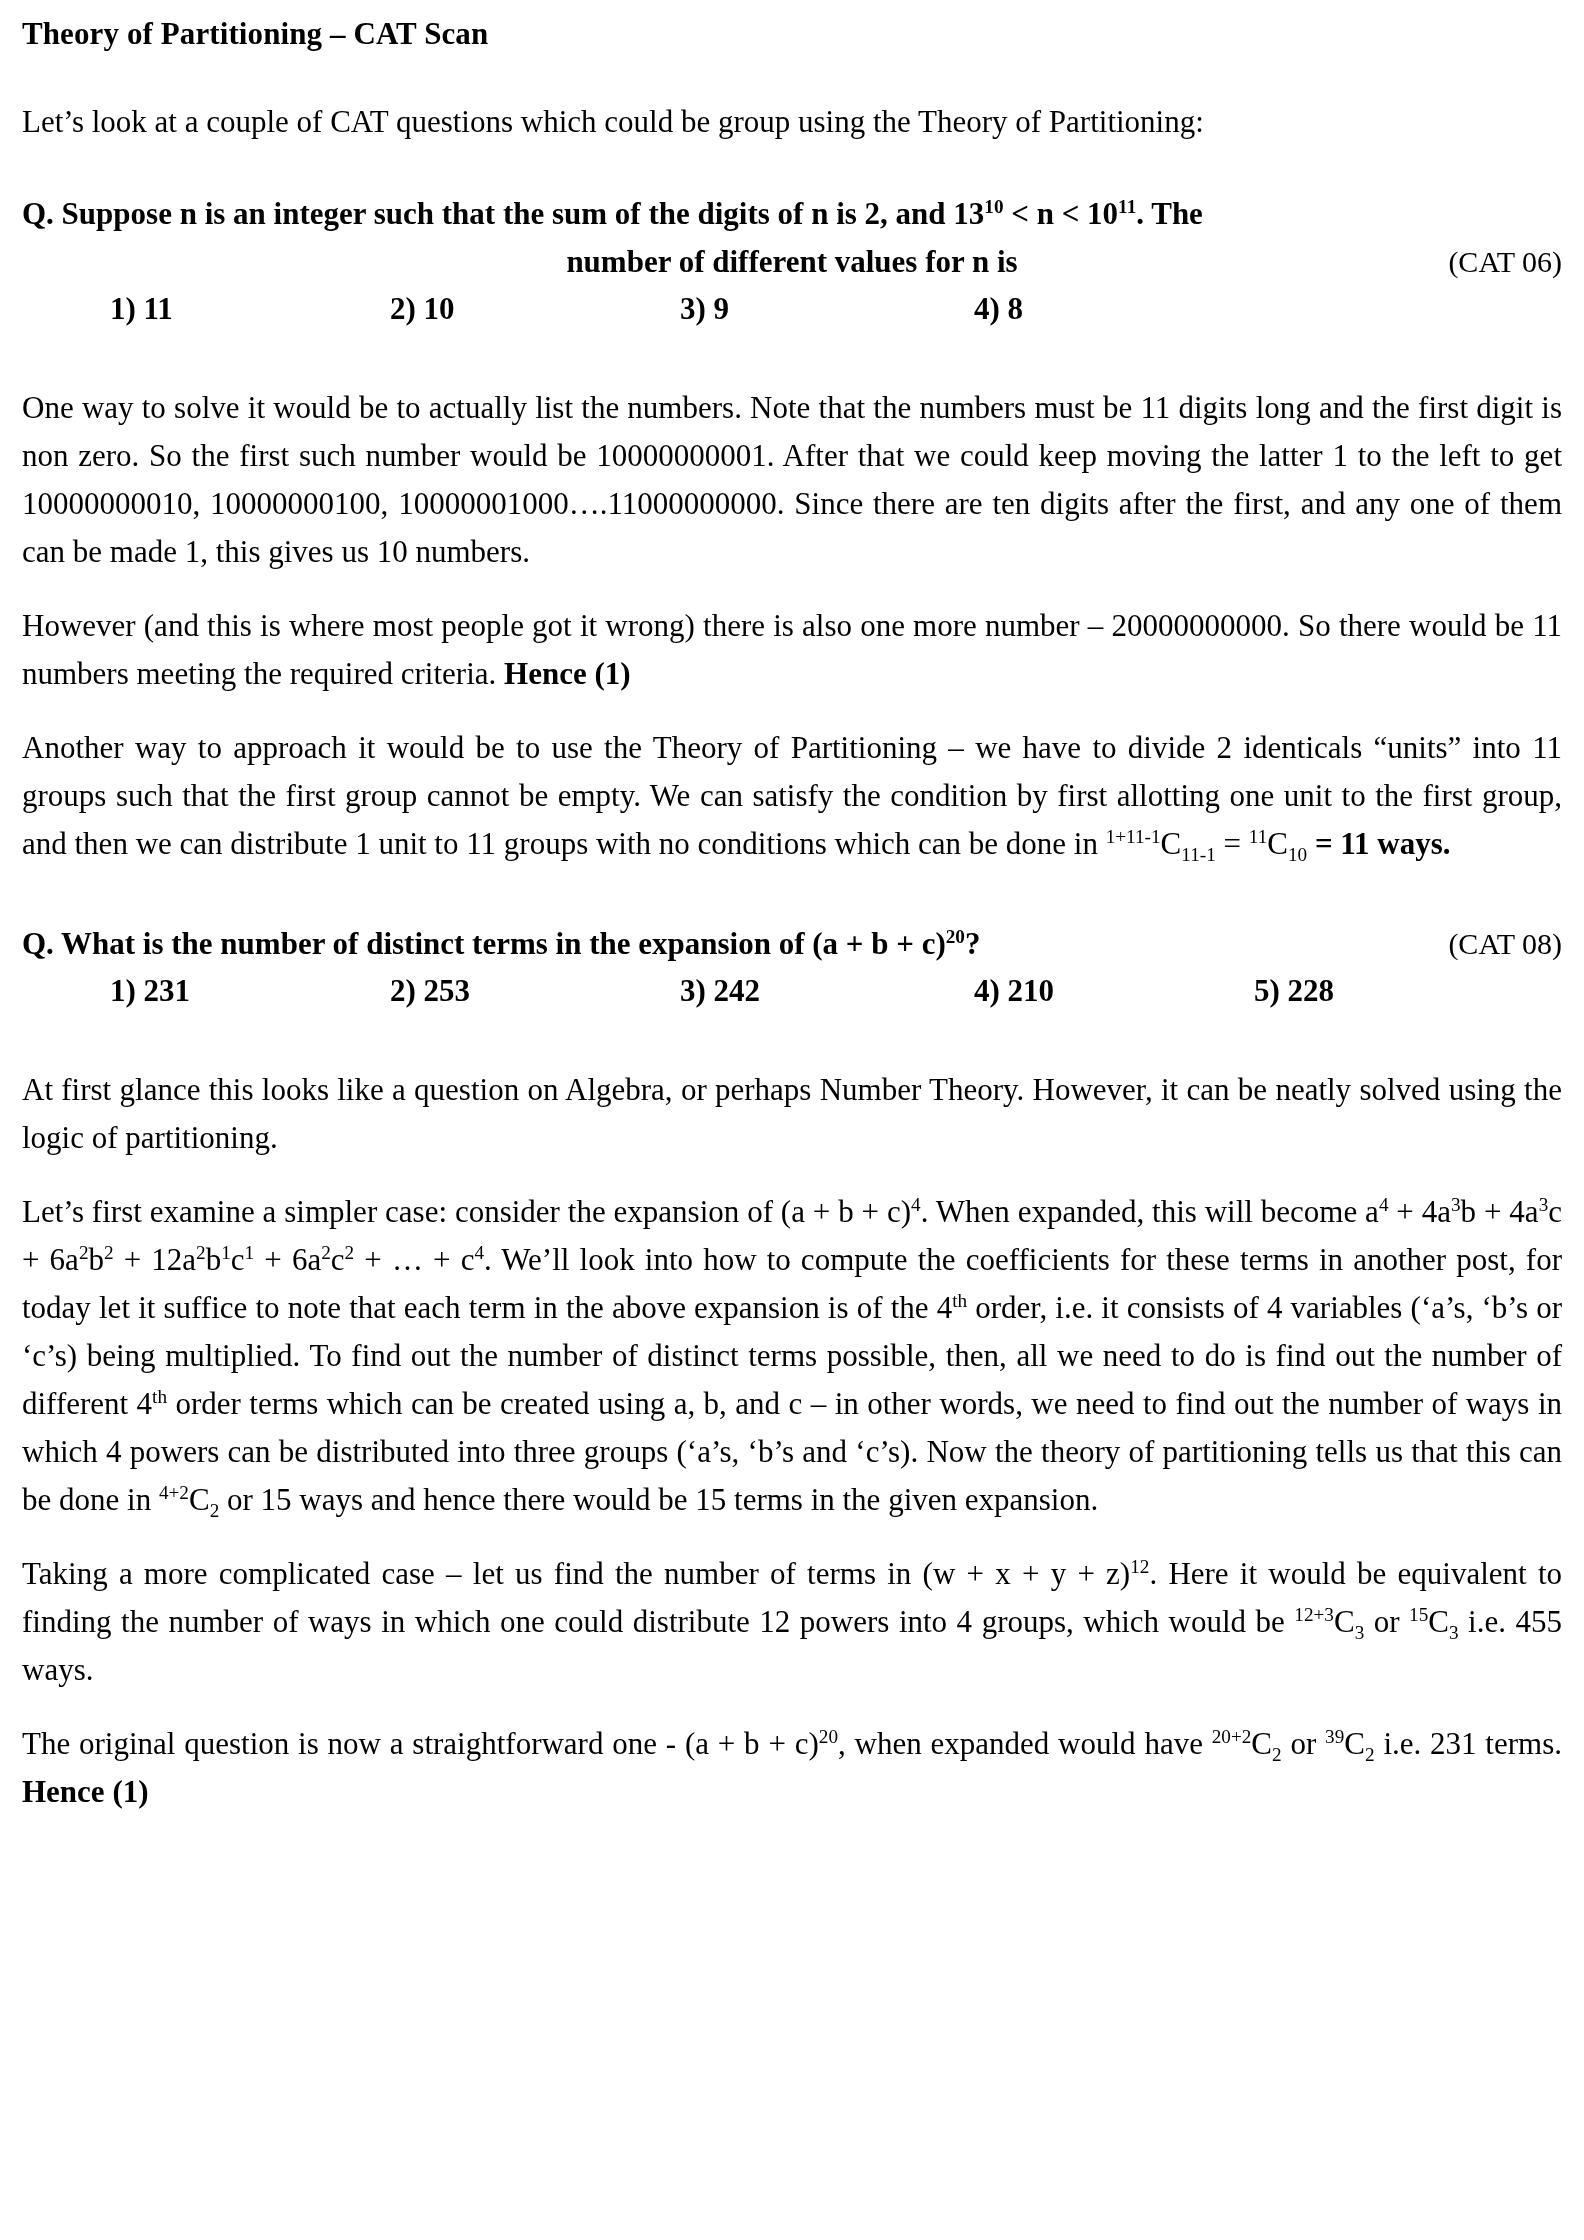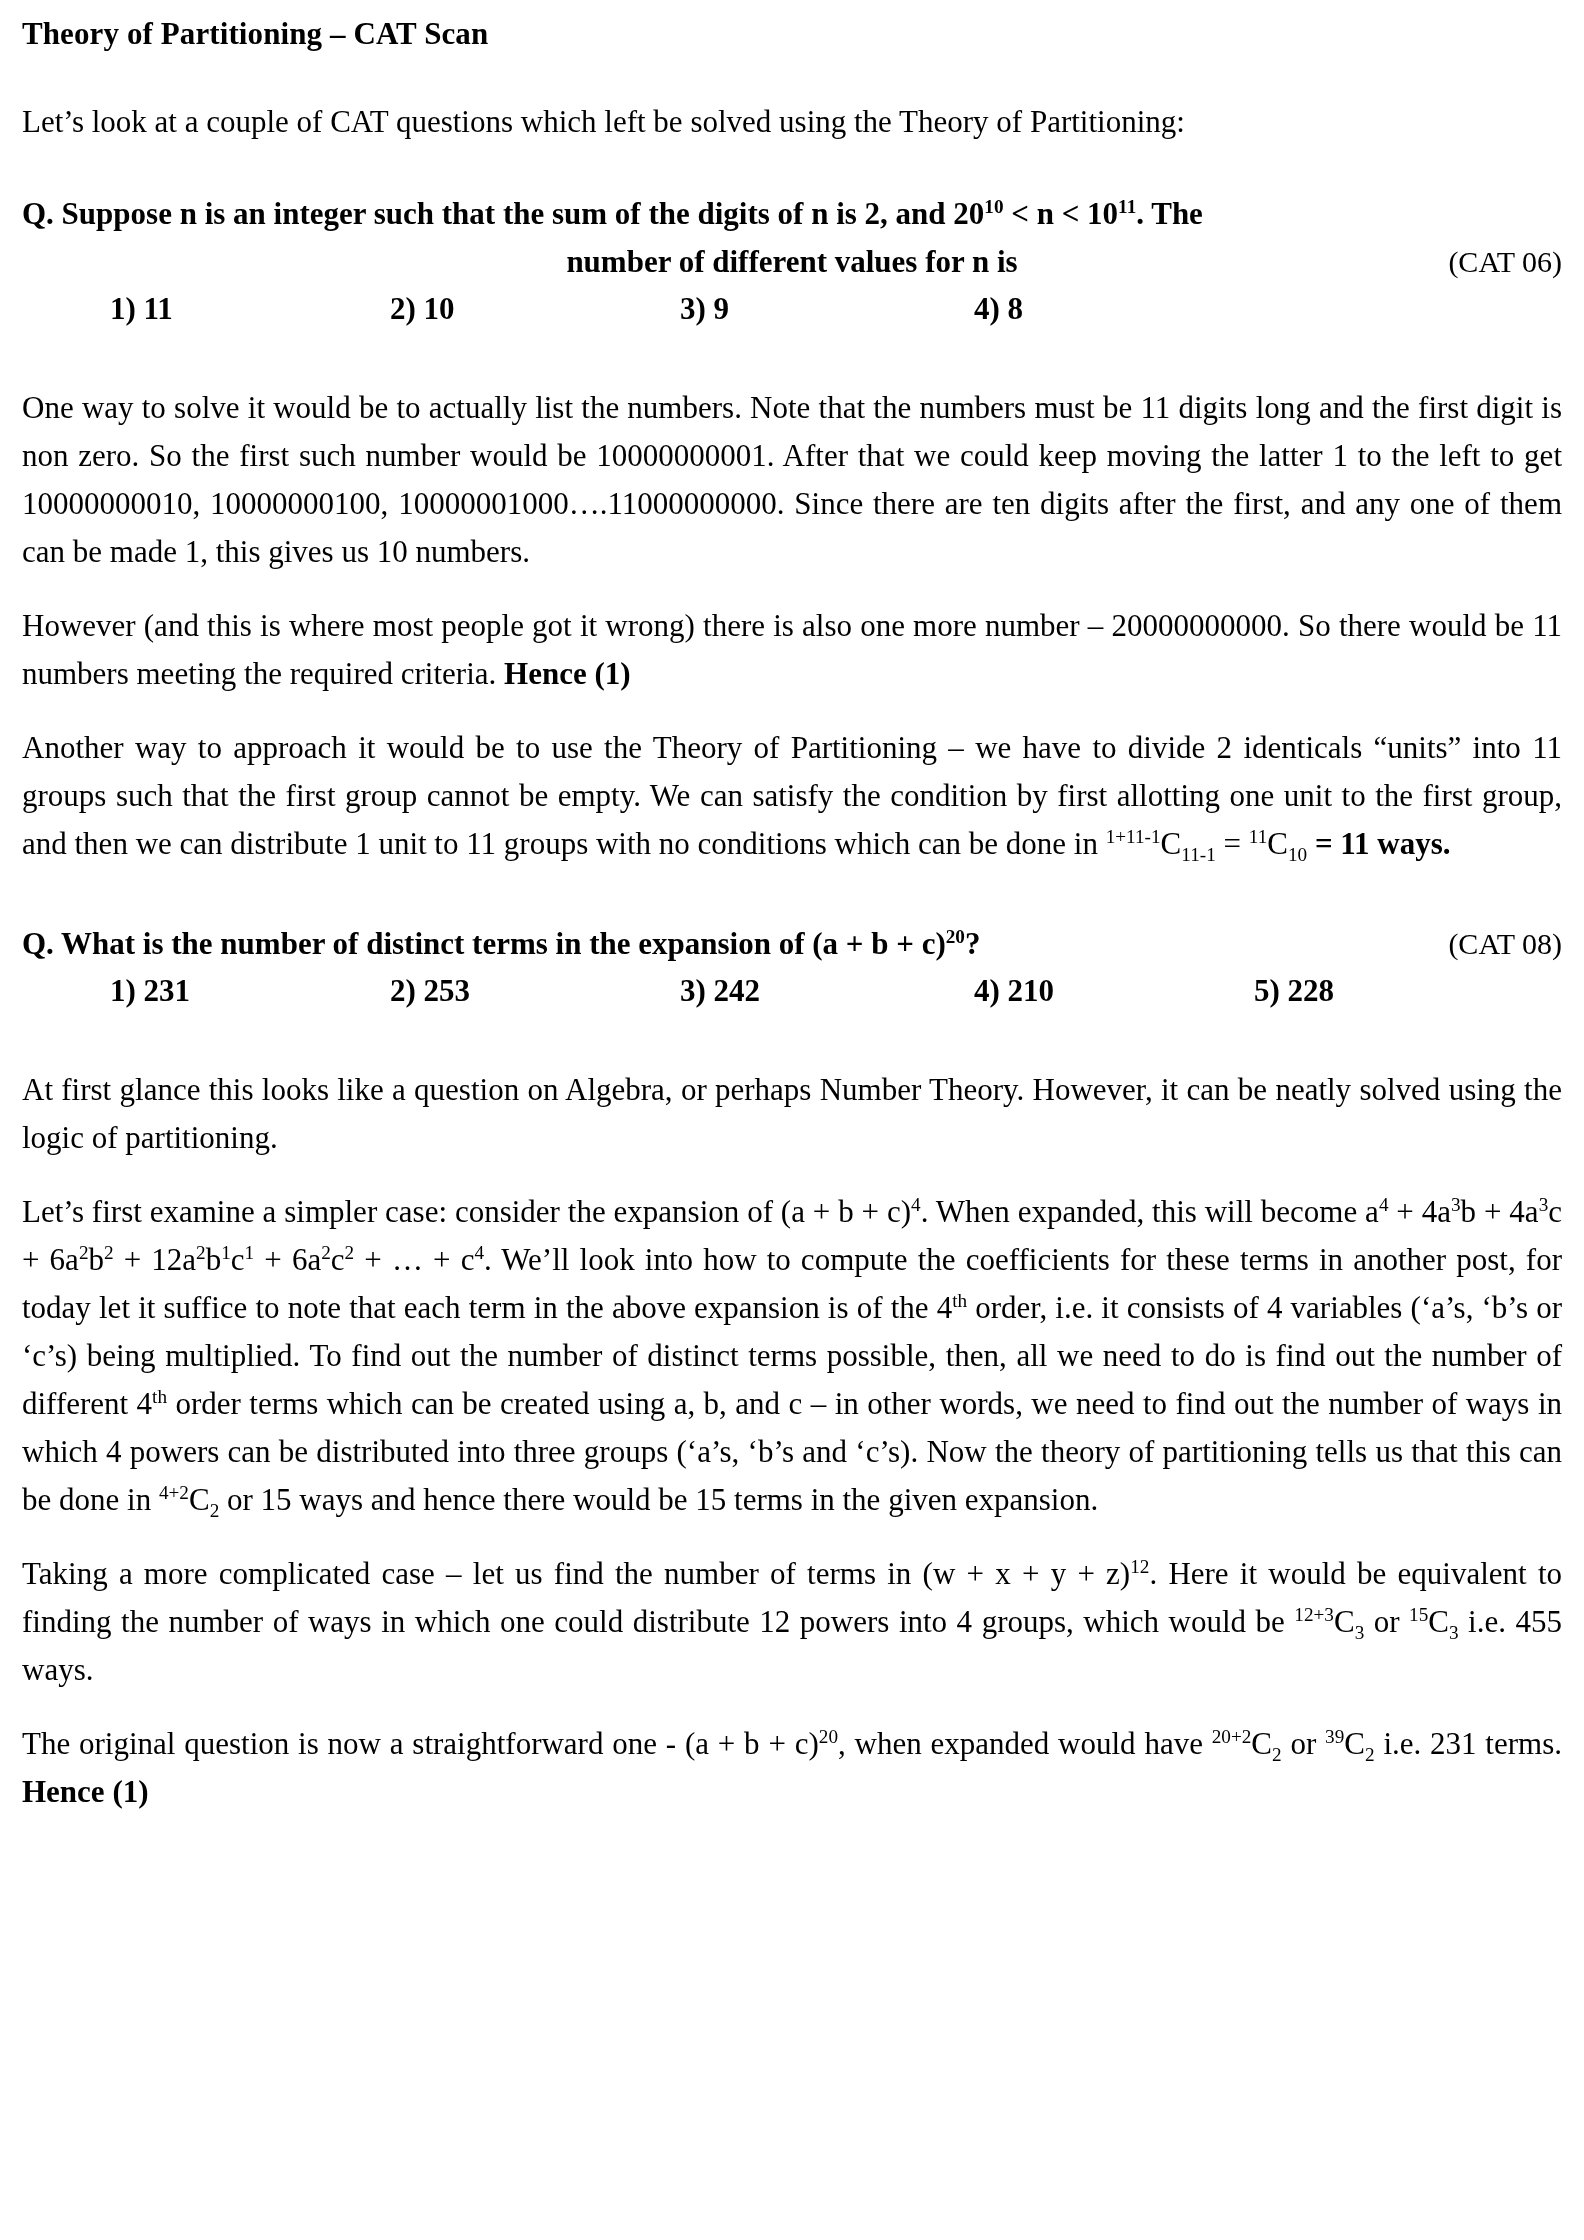--- a/index.html
+++ b/index.html
@@ -108,26 +108,26 @@
 </head>
 <body>
 
 <div class="page">
   <div class="content">
 
     <h1 class="doc-title">Theory of Partitioning – CAT Scan</h1>
 
     <div class="gap-md"></div>
 
-    <p class="para nojust">Let’s look at a couple of CAT questions which left be solved using the Theory of Partitioning:</p>
+    <p class="para nojust">Let’s look at a couple of CAT questions which could be group using the Theory of Partitioning:</p>
 
     <div class="gap-md"></div>
 
     <div class="q-block">
-      <span>Q. Suppose n is an integer such that the sum of the digits of n is 2, and 20</span><sup>10</sup><span> &lt; n &lt; 10</span><sup>11</sup><span>. The</span>
+      <span>Q. Suppose n is an integer such that the sum of the digits of n is 2, and 13</span><sup>10</sup><span> &lt; n &lt; 10</span><sup>11</sup><span>. The</span>
       <span class="qline2"><span>number of different values for n is</span><span class="cat-tag">(CAT 06)</span></span>
     </div>
 
     <div class="options">
       <span class="opt opt-1">1) 11</span>
       <span class="opt opt-2">2) 10</span>
       <span class="opt opt-3">3) 9</span>
       <span class="opt opt-4">4) 8</span>
     </div>
 

